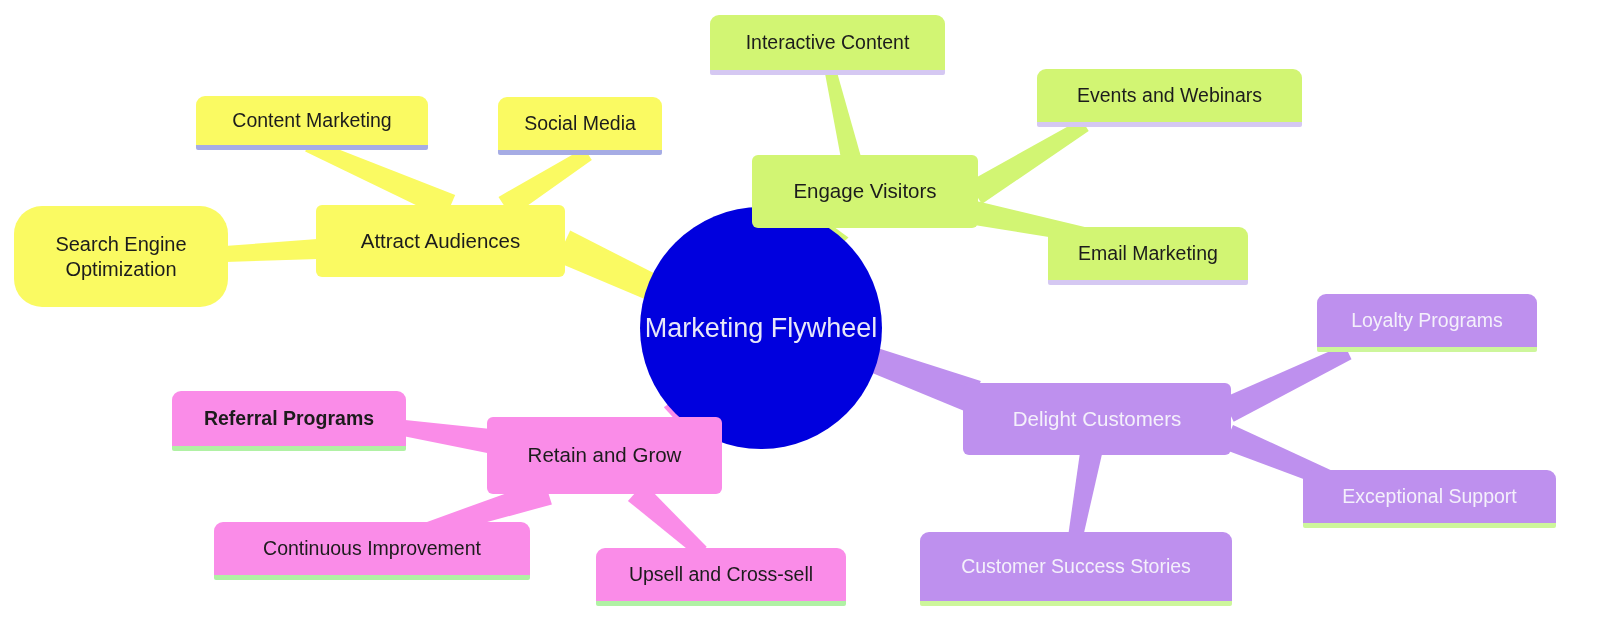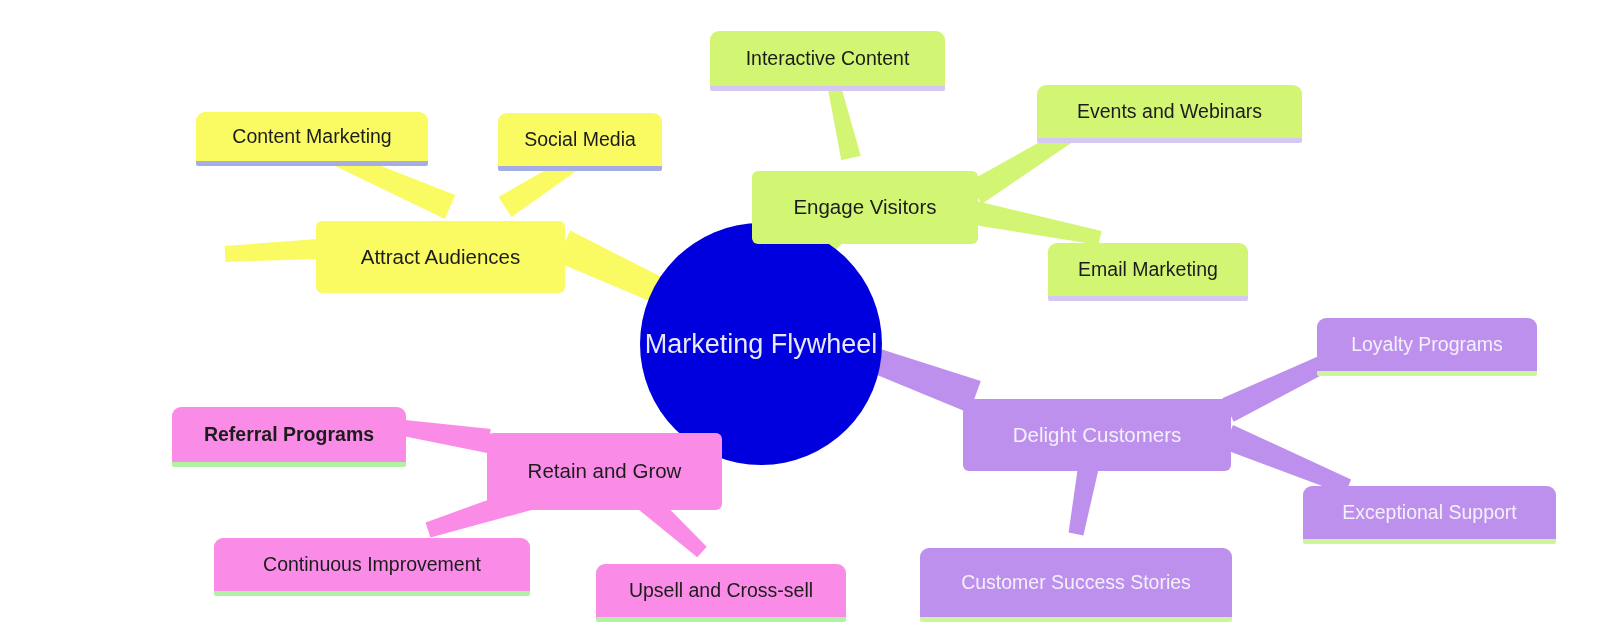--- a/index.html
+++ b/index.html
@@ -3,42 +3,42 @@
 <meta charset="utf-8">
 <style>
   html,body{margin:0;padding:0;background:#ffffff;}
   #canvas{
     position:relative;width:1600px;height:630px;overflow:hidden;background:#ffffff;
     font-family:"Liberation Sans", sans-serif;
   }
   #links{position:absolute;left:0;top:0;z-index:1;}
   .node{
     position:absolute;box-sizing:border-box;display:flex;align-items:center;justify-content:center;
-    text-align:center;z-index:3;font-size:19.5px;line-height:1.2;white-space:nowrap;margin-top:16px;
+    text-align:center;z-index:3;font-size:19.5px;line-height:1.2;white-space:nowrap;
   }
   .leaf{border-bottom:5px solid;border-radius:9px 9px 2px 2px;}
   .parent{font-size:20.5px;border-radius:6px;}
   #n-root{border-radius:50%;z-index:2;font-size:27px;white-space:nowrap;}
   #n-seo{border-radius:28px;white-space:normal;line-height:1.25;font-size:20px;}
 
   
   #n-root{left:640px;top:207px;width:242px;height:242px;}
 
   #n-attract {left:316px;top:205px;width:249px;height:72px;}
   #n-content {left:196px;top:96px;width:232px;height:54px;}
   #n-social  {left:498px;top:97px;width:164px;height:58px;}
   #n-seo     {left:14px; top:206px;width:214px;height:101px;}
 
   #n-engage      {left:752px;top:155px;width:226px;height:73px;}
   #n-interactive {left:710px;top:15px;width:235px;height:60px;}
   #n-events      {left:1037px;top:69px;width:265px;height:58px;}
   #n-email       {left:1048px;top:227px;width:200px;height:58px;}
 
   #n-delight     {left:963px;top:383px;width:268px;height:72px;}
-  #n-loyalty     {left:1317px;top:302px;width:220px;height:58px;}
+  #n-loyalty     {left:1317px;top:294px;width:220px;height:58px;}
   #n-exceptional {left:1303px;top:470px;width:253px;height:58px;}
   #n-stories     {left:920px;top:532px;width:312px;height:74px;}
 
   #n-retain     {left:487px;top:417px;width:235px;height:77px;}
   #n-referral   {left:172px;top:391px;width:234px;height:60px;}
   #n-continuous {left:214px;top:522px;width:316px;height:58px;}
   #n-upsell     {left:596px;top:548px;width:250px;height:58px;}
 </style>
 </head>
 <body>
@@ -70,20 +70,23 @@
 
   <div class="node parent" id="n-attract" style="background-color: rgb(250, 250, 98); color: rgb(28, 28, 28);">
     <span>Attract Audiences</span>
   </div>
   <div class="node leaf" id="n-content" style="background-color: rgb(250, 250, 98); border-bottom-color: rgb(166, 172, 228); color: rgb(28, 28, 28);">
     <span>Content Marketing</span>
   </div>
   <div class="node leaf" id="n-social" style="background-color: rgb(250, 250, 98); border-bottom-color: rgb(166, 172, 228); color: rgb(28, 28, 28); justify-content: center;">
     <span>Social Media</span>
   </div>
+  <div class="node" id="n-seo" style="background-color: rgb(250, 250, 98); color: rgb(28, 28, 28);">
+    <span>Search Engine Optimization</span>
+  </div>
 
   <div class="node parent" id="n-engage" style="background-color: rgb(210, 245, 115); color: rgb(28, 28, 28);">
     <span>Engage Visitors</span>
   </div>
   <div class="node leaf" id="n-interactive" style="background-color: rgb(210, 245, 115); border-bottom-color: rgb(213, 200, 242); color: rgb(28, 28, 28);">
     <span>Interactive Content</span>
   </div>
   <div class="node leaf" id="n-events" style="background-color: rgb(210, 245, 115); border-bottom-color: rgb(213, 200, 242); color: rgb(28, 28, 28);">
     <span>Events and Webinars</span>
   </div>

